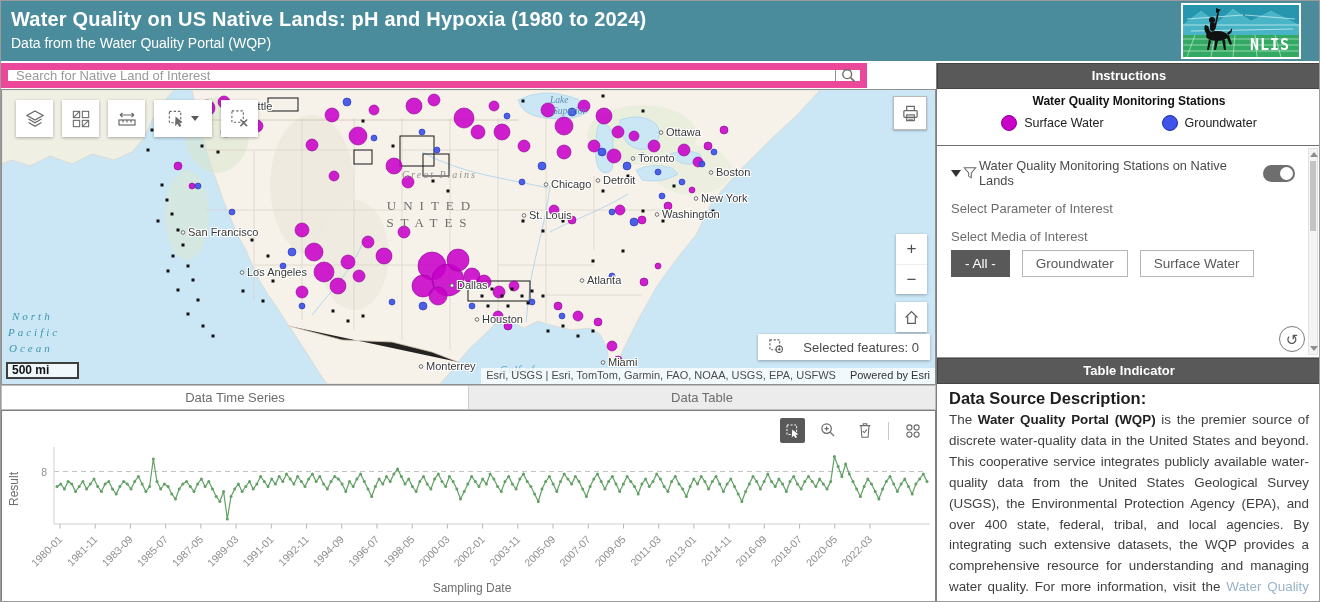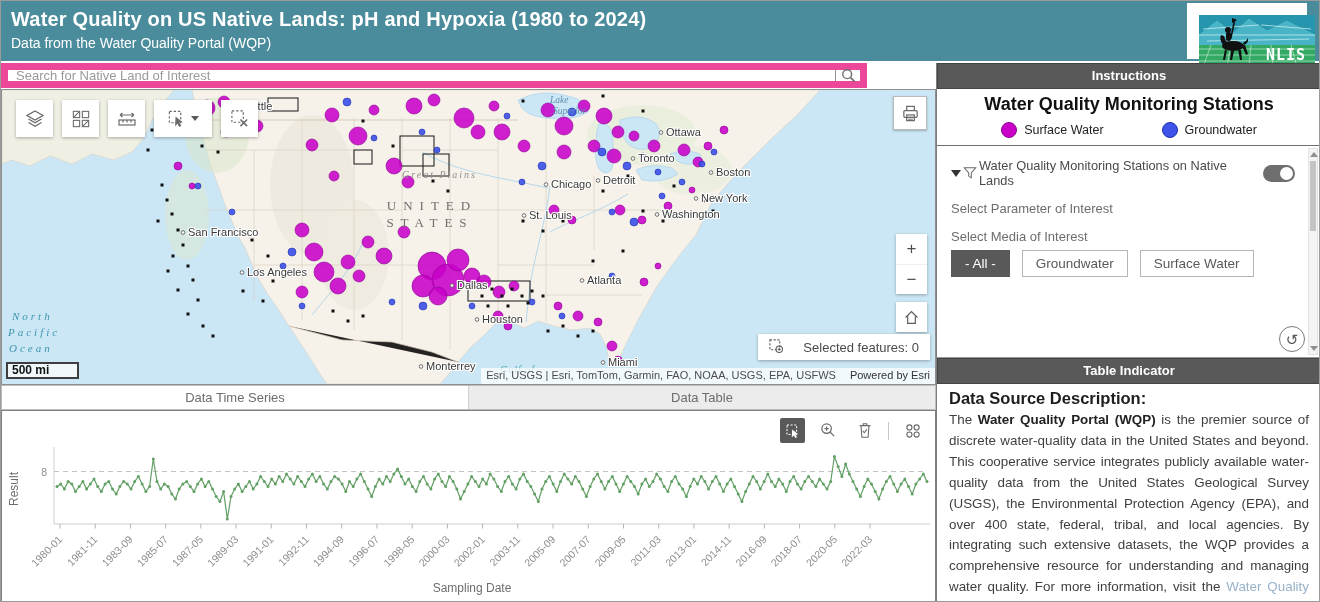--- a/index.html
+++ b/index.html
@@ -3,21 +3,21 @@
 <meta charset="utf-8">
 <style>
   * { margin:0; padding:0; box-sizing:border-box; }
   body { font-family:"Liberation Sans",sans-serif; background:#fff; }
   .app { position:relative; width:1320px; height:602px; overflow:hidden; background:#fff; border:1px solid #9b9b9b; }
 
   
   .app-header { position:absolute; top:0; left:0; width:1320px; height:60px; background:#4a8c9b; color:#fff; padding:7px 0 0 10px; }
   .app-title { font-size:20px; font-weight:bold; letter-spacing:.2px; }
   .app-subtitle { font-size:14px; margin-top:4px; }
-  .logo-box { position:absolute; top:2px; right:14px; width:120px; height:56px; background:#fff; padding:12px; }
+  .logo-box { position:absolute; top:2px; right:20px; width:120px; height:56px; background:#fff; padding:2px; }
 
   
   .search-row { position:absolute; top:62px; left:0; width:866px; height:25px; border:7px solid #ec4899; display:flex; background:#fff; }
   .search-row input { flex:1; border:none; outline:none; font-size:13px; padding:0 8px; color:#444; font-family:"Liberation Sans",sans-serif; }
   .search-row input::placeholder { color:#9a9a9a; }
   .search-btn { width:25px; border:none; border-left:1px solid #8f8f8f; background:#fdfdfd; display:flex; align-items:center; justify-content:center; cursor:pointer; }
 
   .map-sec { position:absolute; top:88px; left:0; width:935px; height:296px; border:1px solid #8f8f8f; overflow:hidden; }
   .map-svg { position:absolute; top:0; left:0; }
   .map-toolbar { position:absolute; top:10px; left:14px; display:flex; gap:9px; }
@@ -41,21 +41,21 @@
   .chart-sec { position:absolute; top:409px; left:0; width:935px; height:193px; border:1px solid #7f7f7f; background:#fff; }
   .chart-toolbar { position:absolute; top:7px; right:10px; display:flex; align-items:center; gap:11px; }
   .ct-btn { width:25px; height:25px; border:none; background:transparent; display:flex; align-items:center; justify-content:center; cursor:pointer; }
   .ct-btn.active { background:#595959; border-radius:2px; }
   .ct-div { width:1px; height:18px; background:#c9c9c9; }
 
   
   .right-panel { position:absolute; top:62px; left:935px; width:385px; height:540px; border-left:1px solid #7d7d7d; background:#fff; }
   .gray-bar { height:26px; background:#595959; border:1px solid #454545; color:#fff; font-size:13px; font-weight:bold; text-align:center; line-height:24px; }
   .legend-sec { height:57px; border-bottom:1px solid #6f6f6f; padding-top:5px; }
-  .legend-title { text-align:center; font-size:18px; font-weight:bold; color:#111; }
+  .legend-title { text-align:center; font-size:12px; font-weight:bold; color:#111; }
   .legend-items { display:flex; justify-content:center; gap:58px; margin-top:7px; }
   .legend-item { display:flex; align-items:center; gap:7px; font-size:12.5px; color:#222; }
   .legend-dot { width:16px; height:16px; border-radius:50%; }
 
   .filter-sec { position:relative; height:212px; border-bottom:1px solid #999; padding:12px 26px 0 14px; }
   .filter-head { display:flex; align-items:center; gap:2px; }
   .caret { width:0; height:0; border-left:5px solid transparent; border-right:5px solid transparent; border-top:7px solid #333; cursor:pointer; }
   .filter-title { font-size:12.8px; color:#4a4a4a; flex:1; }
   .toggle { width:32px; height:17px; background:#6e6e6e; border-radius:9px; position:relative; cursor:pointer; flex:none; }
   .toggle .knob { position:absolute; right:2px; top:2px; width:13px; height:13px; border-radius:50%; background:#fff; }

